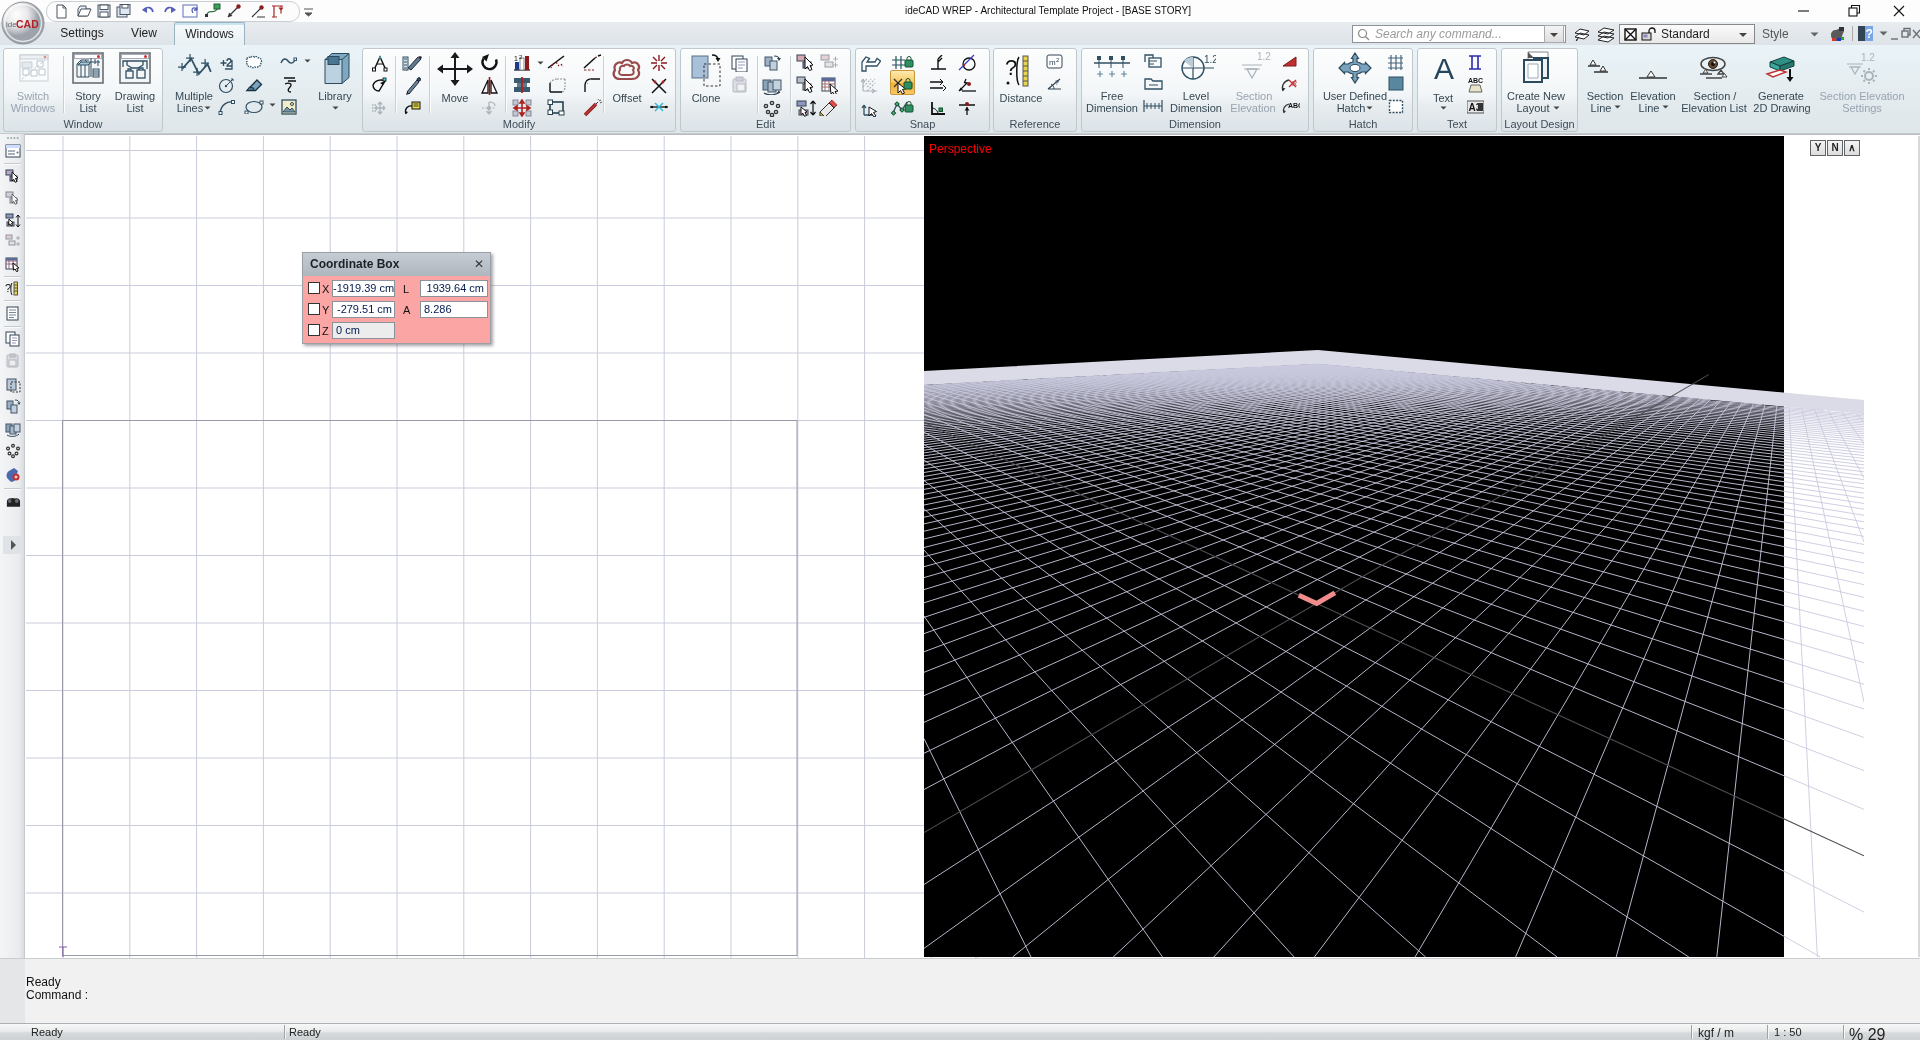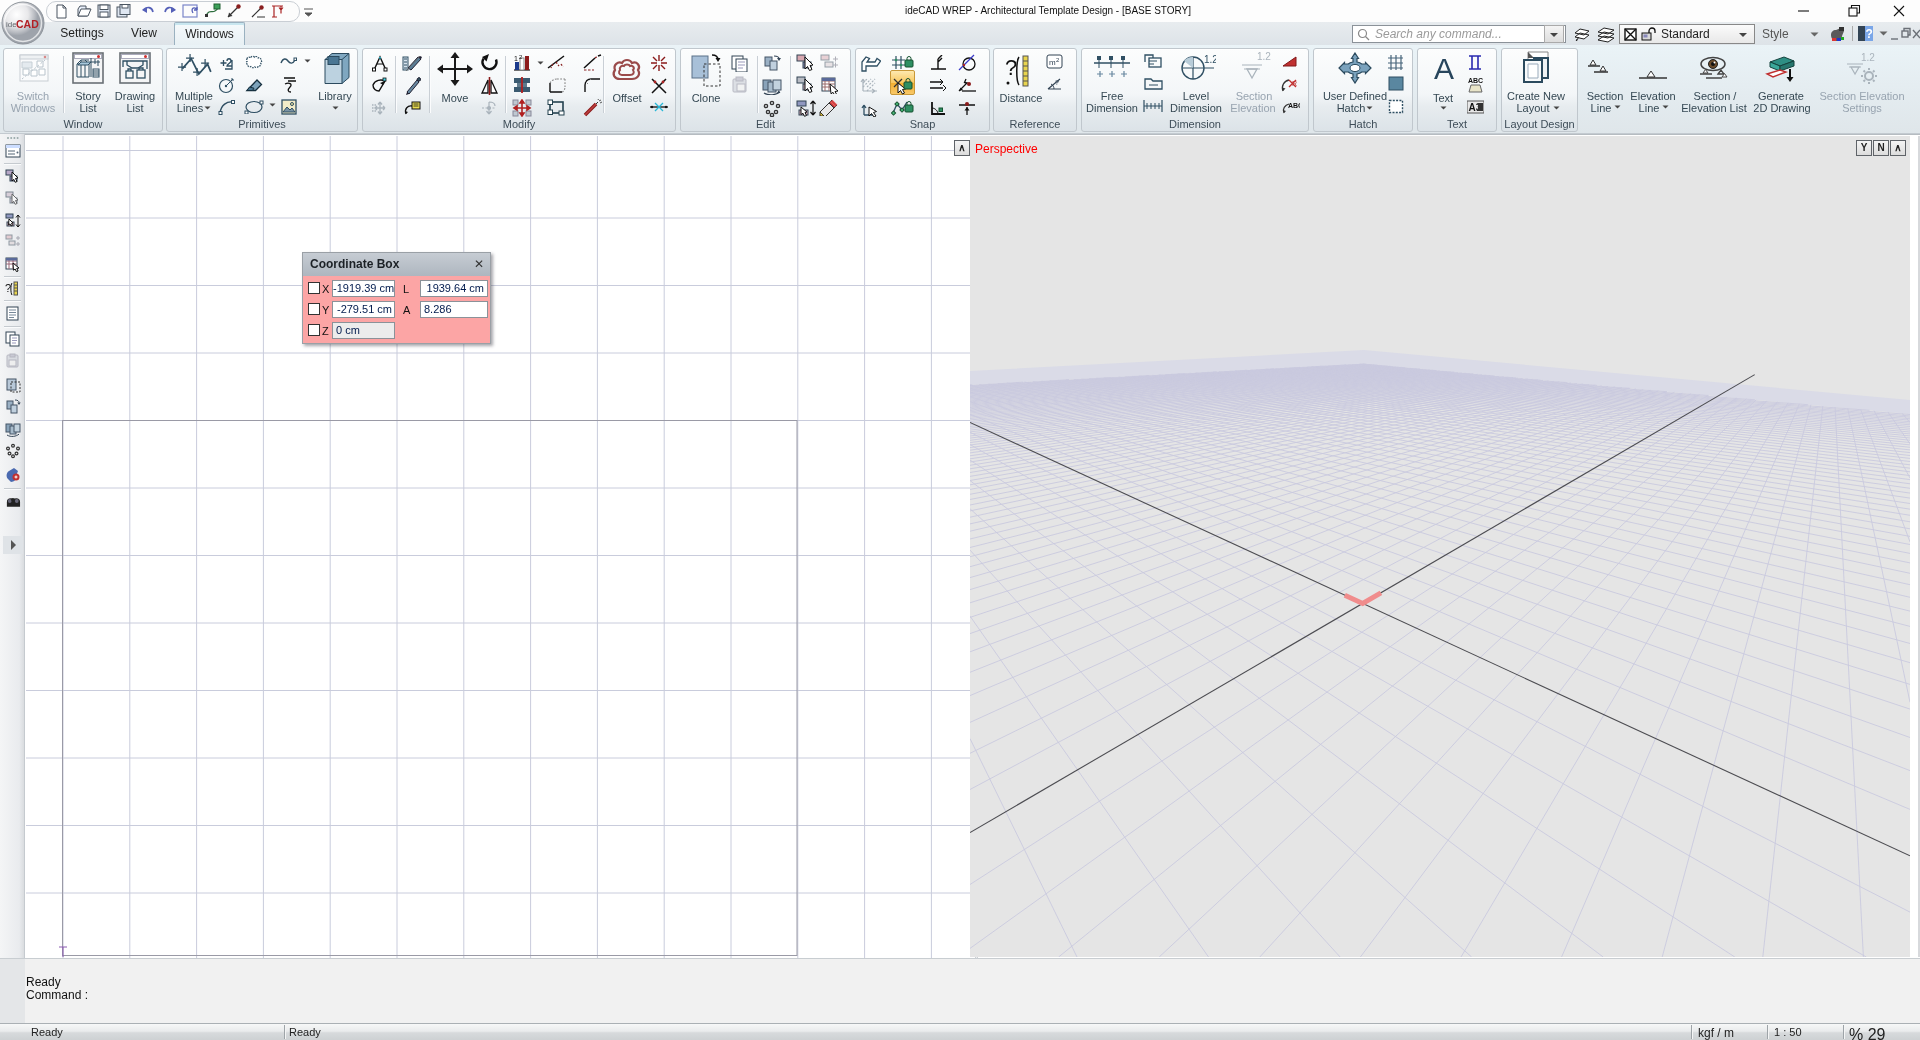--- a/index.html
+++ b/index.html
@@ -14,21 +14,21 @@
 .ribbon{left:0;top:45px;width:1920px;height:89px;background:linear-gradient(#eaf3f7,#dfe6ea);border-bottom:1px solid #c3cad0}
 .grp{position:absolute;top:3px;height:84px;background:linear-gradient(180deg,#fcfdfd 0%,#f3f6f8 55%,#e7ecef 70%,#dce3e8 100%);border:1px solid #c0c7cd;border-radius:3px;box-shadow:inset 0 1px 0 #fff}
 .lbl{position:absolute;bottom:1px;left:0;right:0;text-align:center;font-size:11px;color:#3e4d58}
 .bl{position:absolute;text-align:center;font-size:11px;color:#354853;line-height:12px;white-space:nowrap}
 .gray{color:#98a4b0}
 .ic{position:absolute}
 .sep{position:absolute;width:1px;background:#c9cfd5;box-shadow:1px 0 0 #fbfcfd}
 .win{left:0;top:134px;width:1920px;height:824px;background:#fff;border-top:1px solid #b6bcc1}
 .ltb{left:0;top:134px;width:25px;height:824px;background:linear-gradient(90deg,#f4f5f6,#e9ebee 80%,#d9dcdf);border-right:1px solid #c5cacf}
 .pane2d{left:26px;top:136px;width:949px;height:822px;background:#fff}
-.pane3d{left:970px;top:136px;width:940px;height:821px;background:#e5e5e5}
+.pane3d{left:924px;top:136px;width:860px;height:821px;background:#000000}
 .vbtn{position:absolute;width:16px;height:16px;background:linear-gradient(#f4f4f4,#dcdcdc);border:1px solid #5f6368;color:#222;font-size:10px;line-height:14px;text-align:center;font-weight:bold;font-family:"Liberation Sans",sans-serif}
 .cmd{left:0;top:958px;width:1920px;height:65px;background:#f1f1f1;border-top:1px solid #c8cdd1;font-size:12px;color:#111}
 .sbar{left:0;top:1023px;width:1920px;height:17px;background:linear-gradient(#f7f8f8 0%,#e9ebec 45%,#d7dadc 55%,#cdd1d3 100%);border-top:1px solid #aab0b4;font-size:11px;color:#222}
 .ssep{position:absolute;top:1025px;width:1px;height:14px;background:#9ea4a8;box-shadow:1px 0 0 #f4f5f5}
 .dlg{left:302px;top:252px;width:189px;height:92px;background:#fca5a5;border:1px solid #9aa0a6;box-shadow:2px 2px 3px rgba(60,60,70,.45)}
 .dlgtit{position:absolute;left:0;top:0;right:0;height:23px;background:linear-gradient(#c6ccd3,#aeb6bf);font-size:12px;font-weight:bold;color:#1c2126;line-height:23px;padding-left:7px}
 .fld{position:absolute;height:17px;background:#fff;border:1px solid #8b9299;font-size:11px;color:#001a4d;line-height:15px;white-space:nowrap;overflow:hidden}
 .cb{position:absolute;width:12px;height:12px;background:#fff;border:1px solid #333}
 .dt{position:absolute;font-size:11px;color:#111}
 text{font-family:"Liberation Sans",sans-serif}
@@ -98,21 +98,21 @@
         <path d="M2 14L11 5M7 14h8" stroke="#333" stroke-width="1.2"></path>
         <circle cx="11.5" cy="4.5" r="2.2" fill="#8a1f1f"></circle>
       </g>
 <g transform="translate(220,0)" stroke="#a82222" stroke-width="1.2" fill="none">
         <path d="M2 3h11M2 14h5M4 3v11M11 3v4m0 0l-2-2.5m2 2.5l2-2.5m-2 2.5v3.5"></path>
       </g>
 </svg>
 <svg class="abs" style="left:303px;top:8px" width="12" height="10">
       <path d="M1 1h9M2 5l3.5 3L9 5z" stroke="#555" fill="#555" stroke-width="1"></path>
     </svg>
-<div class="abs" style="left:905px;top:5px;width:400px;height:16px;font-size:10px;color:#111;white-space:nowrap">ideCAD WREP - Architectural Template Design - [BASE STORY]</div>
+<div class="abs" style="left:905px;top:5px;width:400px;height:16px;font-size:10px;color:#111;white-space:nowrap">ideCAD WREP - Architectural Template Project - [BASE STORY]</div>
 <svg class="abs" style="left:1790px;top:0" width="130" height="22" fill="none" stroke="#111" stroke-width="1.1">
 <path d="M8 11h11"></path>
 <g transform="translate(55,0)">
         <rect x="4" y="8" width="8" height="8"></rect>
         <path d="M6.5 8V5.5h8V13H12"></path>
       </g>
 <g transform="translate(99,0)">
         <path d="M5 6l10 10M15 6L5 16"></path>
       </g>
 </svg>
@@ -181,23 +181,20 @@
         <path d="M3 5V2.5h6V9H7"></path>
       </g>
       <g transform="translate(22,0)">
         <path d="M1 4l7 8M8 4l-7 8"></path>
       </g>
     </svg>
 <div class="abs win"></div>
     <div class="abs ribbon">
       <div class="grp" style="left:3px;width:160px">
         <div class="lbl">Window</div>
-      </div>
-<div class="grp" style="left:166px;width:192px">
-        <div class="lbl">Primitives</div>
       </div>
 <div class="grp" style="left:362px;width:314px">
         <div class="lbl">Modify</div>
       </div>
 <div class="grp" style="left:680px;width:171px">
         <div class="lbl">Edit</div>
       </div>
 <div class="grp" style="left:855px;width:135px">
         <div class="lbl">Snap</div>
       </div>

